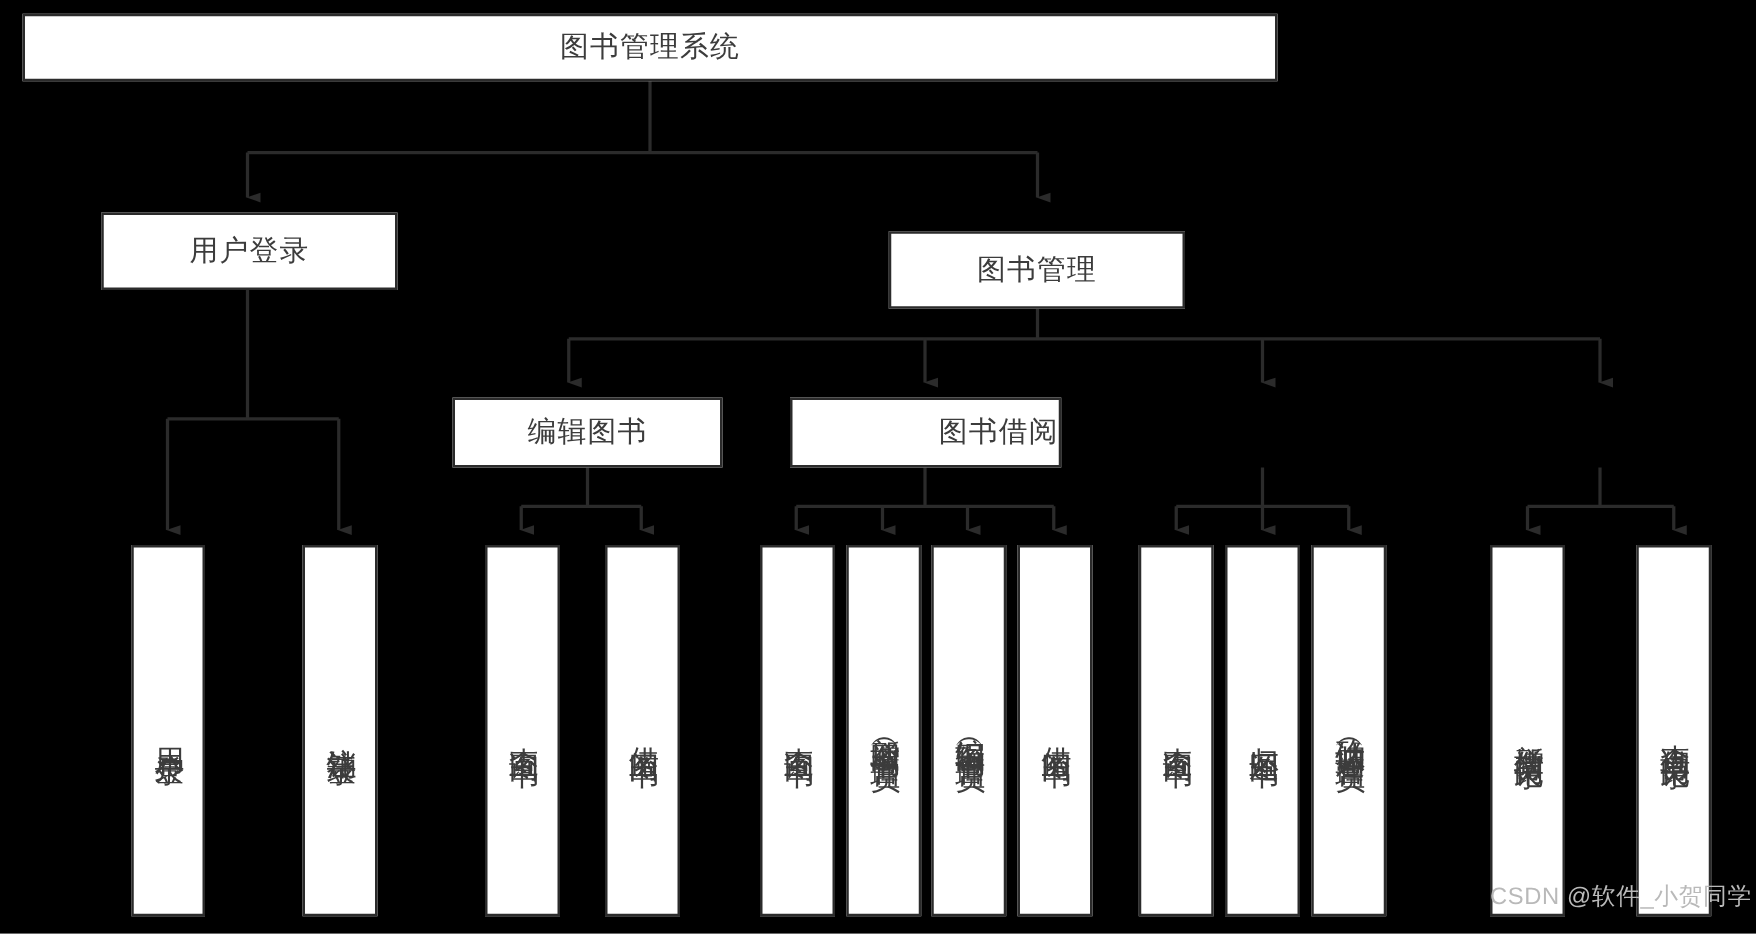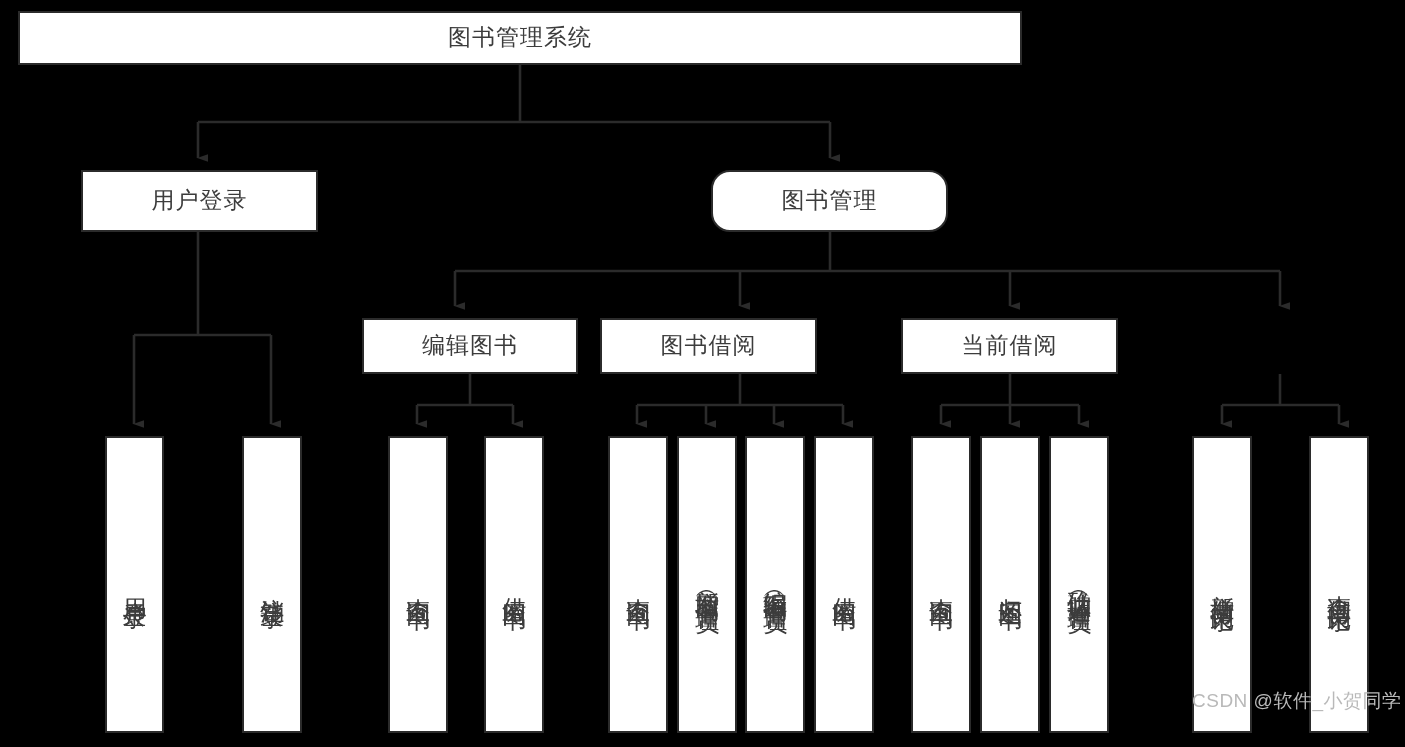--- a/index.html
+++ b/index.html
@@ -127,32 +127,29 @@
     </g>
   </svg>
 
   <div class="node horizontal" style="left:18px; top:11px; width:1004px; height:54px;">
     <span class="node-label">图书管理系统</span>
   </div>
 
   <div class="node horizontal" style="left:81px; top:170px; width:237px; height:62px;">
     <span class="node-label">用户登录</span>
   </div>
-  <div class="node horizontal" style="left:711px; top:170px; width:237px; height:62px;border-radius:19px;">
+  <div class="node horizontal" style="left:711px; top:185px; width:237px; height:62px;">
     <span class="node-label">图书管理</span>
   </div>
 
   <div class="node horizontal" style="left:362px; top:318px; width:216px; height:56px;">
     <span class="node-label">编辑图书</span>
   </div>
-  <div class="node horizontal" style="left:600px; top:318px; width:217px; height:56px;">
+  <div class="node horizontal" style="left:632px; top:318px; width:217px; height:56px;justify-content:flex-end;">
     <span class="node-label">图书借阅</span>
-  </div>
-  <div class="node horizontal" style="left:901px; top:318px; width:217px; height:56px;">
-    <span class="node-label">当前借阅</span>
   </div>
 
   <div class="node vertical" style="left:105px; top:436px; width:59px; height:297px;">
     <span class="node-label">用户登录</span>
   </div>
   <div class="node vertical" style="left:242px; top:436px; width:60px; height:297px;">
     <span class="node-label">注销登录</span>
   </div>
 
   <div class="node vertical" style="left:388px; top:436px; width:60px; height:297px;">
@@ -185,15 +182,15 @@
     <span class="node-label">确认归还（管理员）</span>
   </div>
 
   <div class="node vertical" style="left:1192px; top:436px; width:60px; height:297px;">
     <span class="node-label">新增借阅记录</span>
   </div>
   <div class="node vertical" style="left:1309px; top:436px; width:60px; height:297px;">
     <span class="node-label">查询借阅记录</span>
   </div>
 
-  <div class="watermark" style="left:1192px; top:688px;">CSDN @软件_小贺同学</div>
+  <div class="watermark" style="left:1192px; top:704px;">CSDN @软件_小贺同学</div>
 
 </div>
 
 </body></html>

